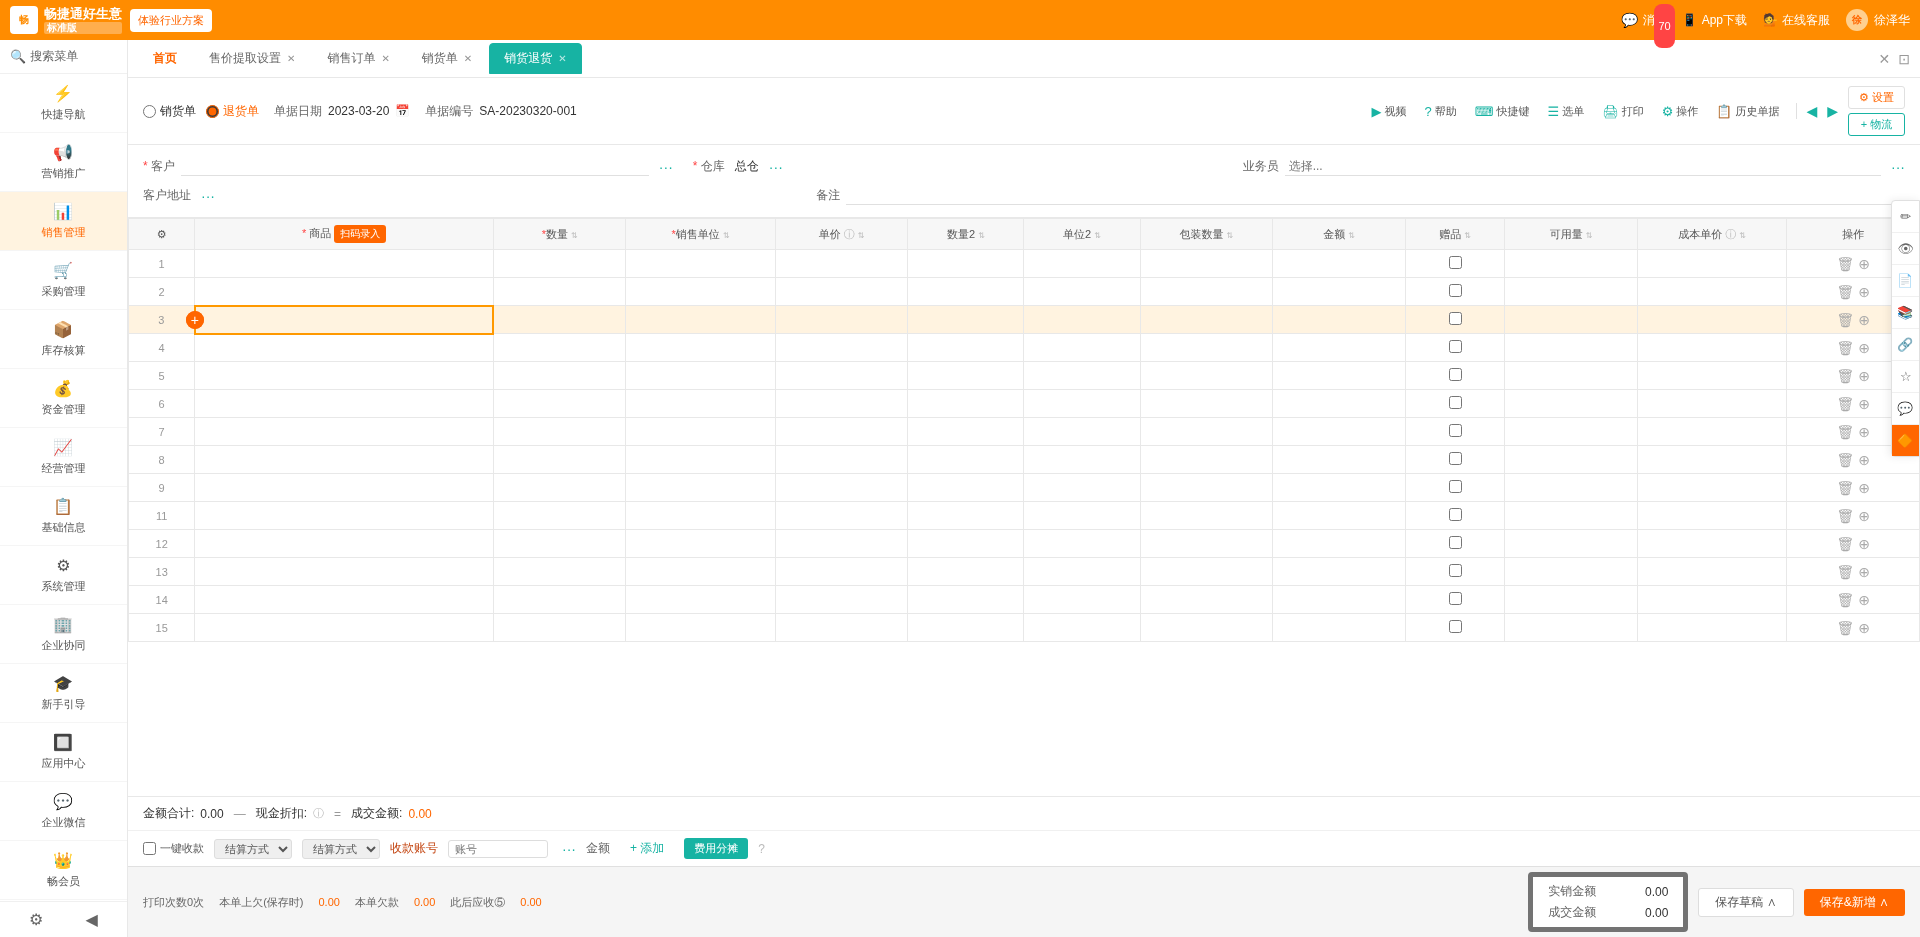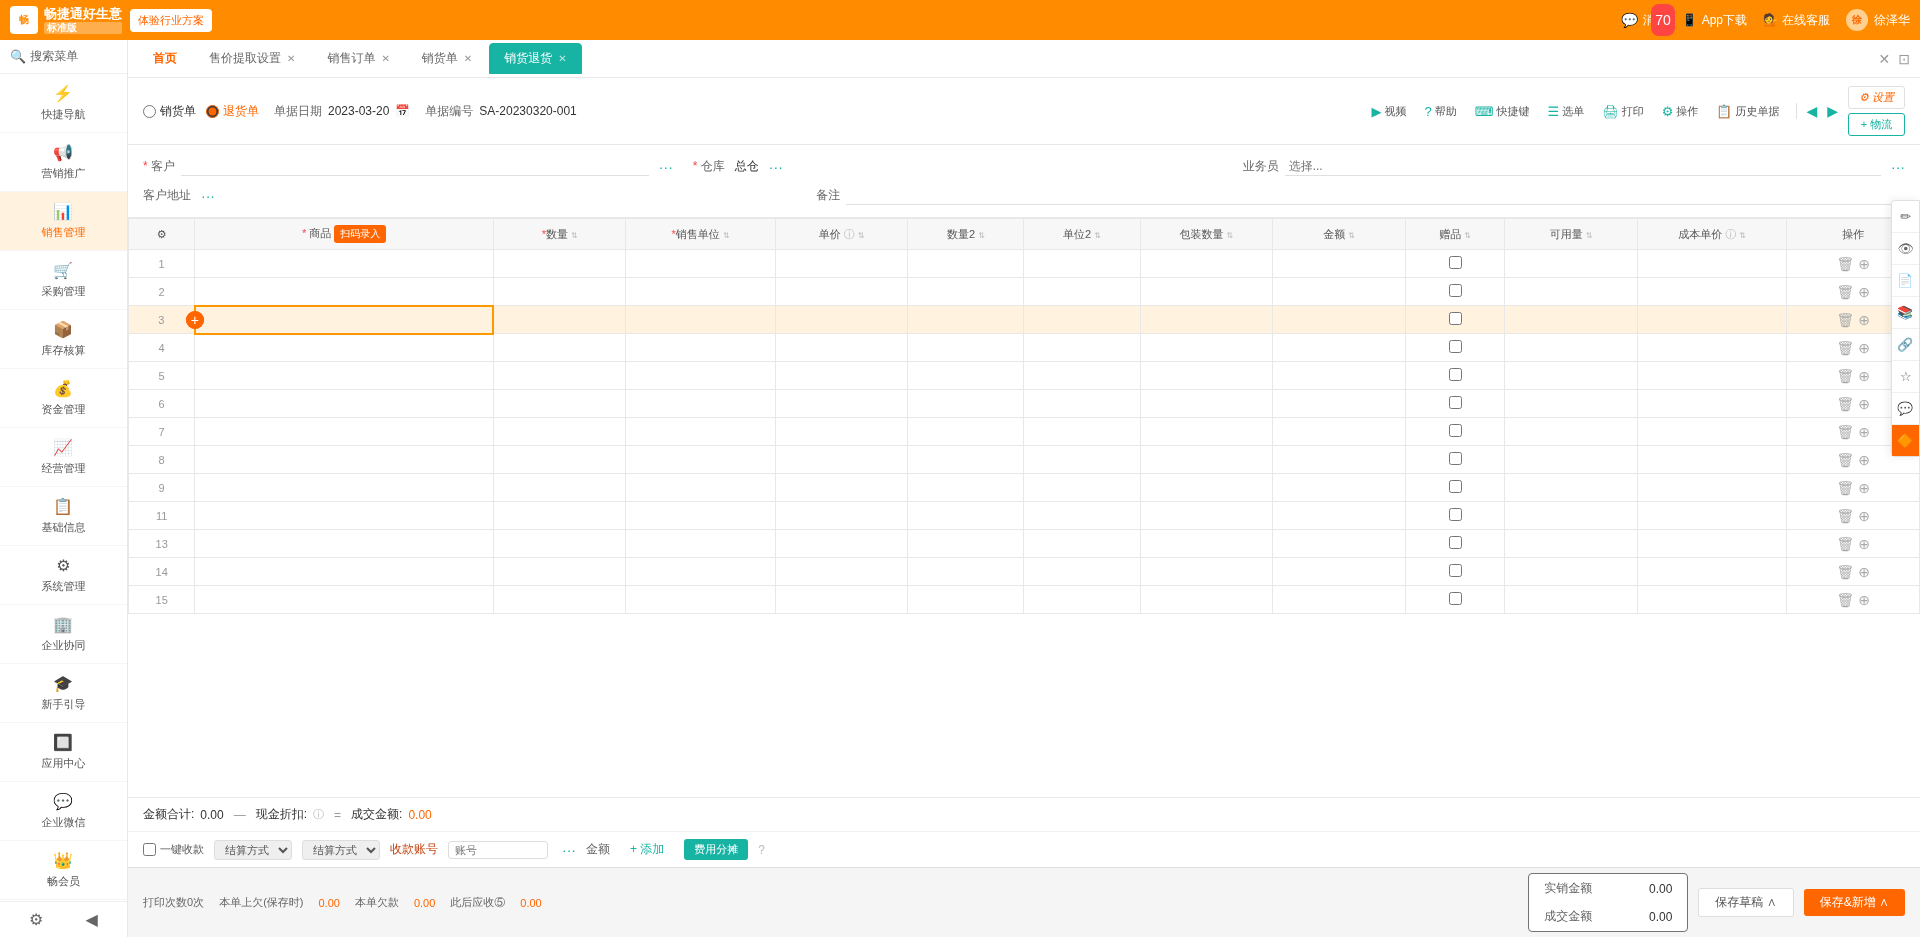--- a/index.html
+++ b/index.html
@@ -41,21 +41,21 @@
     
     .page-toolbar { background: white; padding: 8px 15px; border-bottom: 1px solid #e8e8e8; display: flex; align-items: center; justify-content: space-between; }
     .toolbar-left { display: flex; align-items: center; gap: 15px; }
     .toolbar-right { display: flex; align-items: center; gap: 10px; }
     .radio-group { display: flex; align-items: center; gap: 10px; }
     .radio-item { display: flex; align-items: center; gap: 4px; cursor: pointer; }
     .radio-item input[type="radio"] { accent-color: #ff6600; }
     .doc-field { display: flex; align-items: center; gap: 6px; font-size: 12px; }
     .doc-field label { color: #666; }
     .doc-num { color: #333; font-weight: 500; }
-    .btn-setup { background: white; border: 1px solid #ddd; color: #ff6600; padding: 3px 10px; border-radius: 3px; cursor: pointer; font-size: 11px; font-style: italic; }
+    .btn-setup { background: white; border: 1px solid #ddd; color: #ff6600; padding: 3px 10px; border-radius: 3px; cursor: pointer; font-size: 11px; }
     .btn-logistics { background: white; border: 1px solid #ff6600; color: #ff6600; padding: 3px 10px; border-radius: 3px; cursor: pointer; font-size: 11px; }
 
     
     .form-area { background: white; padding: 12px 15px; border-bottom: 1px solid #e8e8e8; }
     .form-row { display: flex; align-items: center; gap: 20px; margin-bottom: 10px; }
     .form-row:last-child { margin-bottom: 0; }
     .form-field { display: flex; align-items: center; gap: 6px; flex: 1; }
     .form-field label { color: #666; white-space: nowrap; font-size: 12px; }
     .form-input { flex: 1; border: none; border-bottom: 1px solid #e0e0e0; padding: 2px 4px; font-size: 12px; color: #333; background: transparent; }
     .form-ellipsis { color: #17b3a3; cursor: pointer; font-size: 14px; margin-left: 4px; }
@@ -127,21 +127,21 @@
         <div style="display:flex;flex-direction:column;line-height:1.2;">
           <span style="font-size:13px;font-weight:bold;color:white;">畅捷通好生意</span>
           <span style="font-size:10px;background:rgba(255,255,255,0.3);color:white;padding:0 3px;border-radius:2px;">标准版</span>
         </div>
       </div>
       <div style="padding:4px 8px;background:white;border-radius:4px;color:#ff6600;font-size:11px;cursor:pointer;">体验行业方案</div>
     </div>
     <div class="top-bar-right">
       <span style="position:relative;">
         <span style="font-size:14px;">💬</span>
-        <span style="position:absolute;top:-8px;right:-8px;background:#f44;color:white;border-radius:8px;padding:8px 4px;font-size:14px;">70</span>
+        <span style="position:absolute;top:-8px;right:-8px;background:#f44;color:white;border-radius:8px;padding:16px 4px;font-size:11px;">70</span>
         <span>消息</span>
       </span>
       <span>
         <span style="font-size:12px;">📱</span>
         <span>App下载</span>
       </span>
       <span>
         <span style="font-size:12px;">💁</span>
         <span>在线客服</span>
       </span>
@@ -626,20 +626,43 @@
       <td style=""></td>
       <td style=""></td>
       <td style="">
         <div class="action-cell">
           <span style="cursor:pointer;color:#aaa;font-size:14px;">🗑</span>
           <span style="cursor:pointer;color:#aaa;font-size:14px;">⊕</span>
         </div>
       </td>
     </tr>
                   <tr>
+      <td style=""><span class="row-num">12</span></td>
+      <td style="">
+        
+        
+      </td>
+      <td style=""></td>
+      <td style=""></td>
+      <td style=""></td>
+      <td style=""></td>
+      <td style=""></td>
+      <td style=""></td>
+      <td style=""></td>
+      <td style="" class="checkbox-cell"><input type="checkbox" style=""></td>
+      <td style=""></td>
+      <td style=""></td>
+      <td style="">
+        <div class="action-cell">
+          <span style="cursor:pointer;color:#aaa;font-size:14px;">🗑</span>
+          <span style="cursor:pointer;color:#aaa;font-size:14px;">⊕</span>
+        </div>
+      </td>
+    </tr>
+                  <tr>
       <td style=""><span class="row-num">13</span></td>
       <td style="">
         
         
       </td>
       <td style=""></td>
       <td style=""></td>
       <td style=""></td>
       <td style=""></td>
       <td style=""></td>
@@ -748,21 +771,21 @@
           <div class="status-left">
             <span>打印次数0次</span>
             <span>本单上欠(保存时)</span>
             <span style="color:#ff6600;">0.00</span>
             <span>本单欠款</span>
             <span style="color:#ff6600;">0.00</span>
             <span>此后应收⑤</span>
             <span style="color:#ff6600;">0.00</span>
           </div>
           <div class="status-right">
-            <div style="background:white;border:1px solid #737373;border-radius:4px;padding:6px 15px;display:flex;flex-direction:column;gap:11px;min-width:160px;">
+            <div style="background:white;border:5px solid #737373;border-radius:4px;padding:6px 15px;display:flex;flex-direction:column;gap:4px;min-width:160px;">
               <div class="summary-row">
                 <span class="summary-label">实销金额</span>
                 <span class="summary-value">0.00</span>
               </div>
               <div class="summary-row">
                 <span class="summary-label">成交金额</span>
                 <span class="summary-value">0.00</span>
               </div>
             </div>
             <button class="btn-save-draft">保存草稿 ∧</button>

